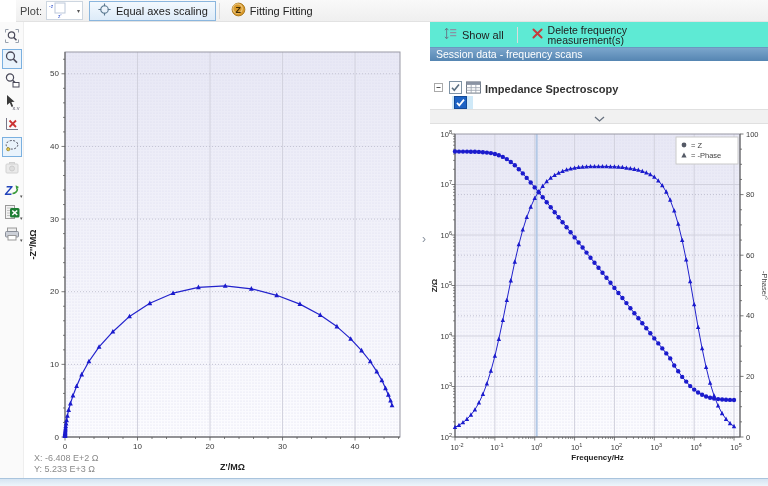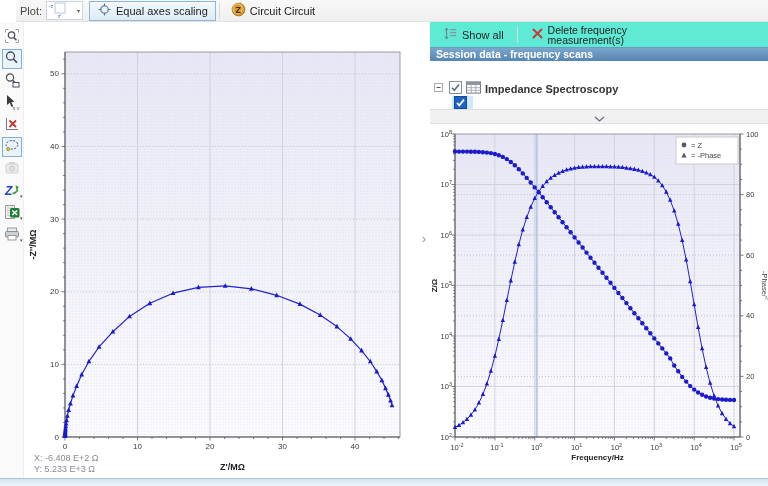--- a/index.html
+++ b/index.html
@@ -51,21 +51,21 @@
   .right-panel{ position:absolute; left:430px; top:22px; width:338px; height:456px; background:#fff; }
   .rp-toolbar{
     height:25px; display:flex; align-items:center; gap:4px; padding-left:8px;
     font-size:11px; background:#5eead4;
   }
   .rp-btn{ display:flex; align-items:center; gap:4px; border:none; background:transparent;
     font-size:11px; color:#222; font-family:"Liberation Sans",sans-serif; }
   .rp-btn .two-line{ text-align:left; font-size:10.5px; line-height:10px; }
   .session-header{
     height:14px; background:linear-gradient(#7ba6cc,#5585b2); border-top:1px solid #6b98c0;
-    color:#fff; font-size:10.5px; font-weight:bold; line-height:13px; padding-left:6px;
+    color:#fff; font-size:10.5px; font-weight:normal; line-height:13px; padding-left:6px;
   }
   .tree{ height:48px; background:#fff; padding-top:20px; font-size:11px; overflow:hidden; }
   .tree-row{ display:flex; align-items:center; height:15px; }
   .tree-row .row-content{ display:flex; align-items:center; gap:4px; padding:0 6px 0 2px; height:15px; }
   .tree-row .row-content.selected{ background:#cfe9f8; }
   .tree-row .t-label{ white-space:nowrap; }
   .tree-row .t-label.bold{ font-weight:bold; }
   .tree-splitter{
     height:15px; background:#f1f1f1; border-top:1px solid #e0e0e0; border-bottom:1px solid #e0e0e0;
     display:flex; align-items:center; justify-content:center;
@@ -106,21 +106,21 @@
     </button>
     <div class="vsep"></div>
     <button class="tbtn">
       <span>
         <svg width="15" height="15" viewBox="0 0 16 16">
           <circle cx="8" cy="8" r="6.8" fill="#d99a2b" stroke="#a8741a"></circle>
           <circle cx="7" cy="7" r="5" fill="none" stroke="#efcf92" stroke-width="1.2" opacity="0.8"></circle>
           <text x="4.7" y="11.5" font-size="9.5" font-weight="bold" fill="#402c06">Z</text>
         </svg>
       </span>
-      <span>Circuit Circuit</span>
+      <span>Fitting Fitting</span>
     </button>
   </div>
 
   <div class="side-toolbar" id="side-toolbar">
       <button class="side-btn">
         <span><svg width="16" height="16" viewBox="0 0 16 16">
       <path d="M1.5 4.5 V1.5 H4.5 M11.5 1.5 H14.5 V4.5 M14.5 11.5 V14.5 H11.5 M4.5 14.5 H1.5 V11.5" fill="none" stroke="#98a0ac" stroke-width="1"></path>
       <circle cx="7.5" cy="7" r="3.2" fill="none" stroke="#4a4a5a" stroke-width="1.2"></circle>
       <line x1="9.8" y1="9.4" x2="12.5" y2="12.2" stroke="#4a4a5a" stroke-width="1.5"></line>
           </svg></span>

